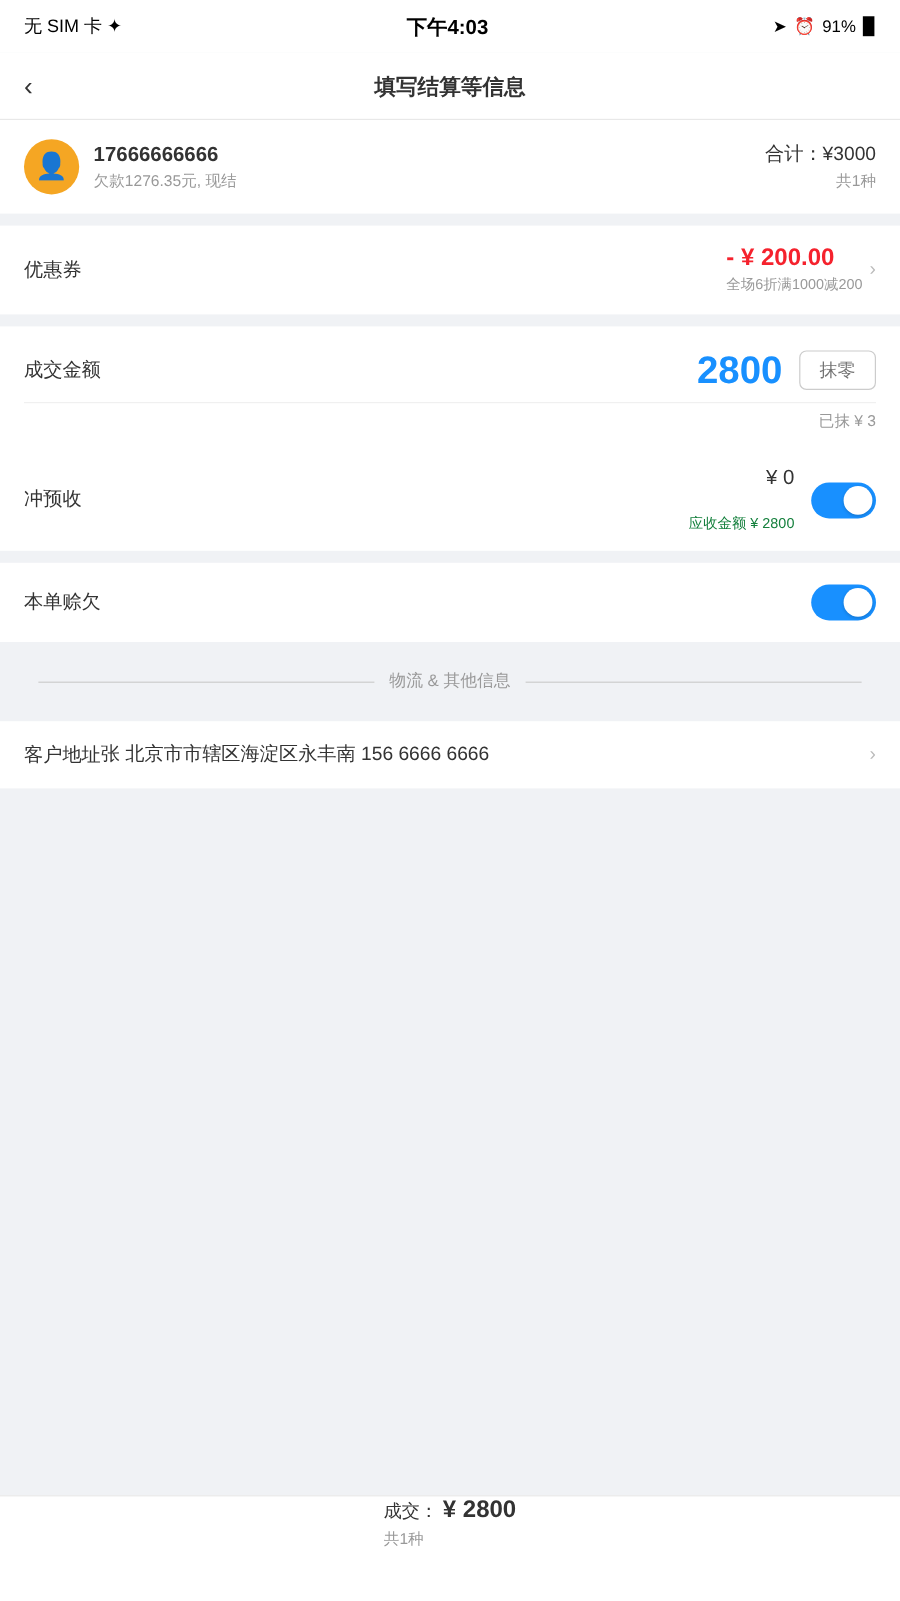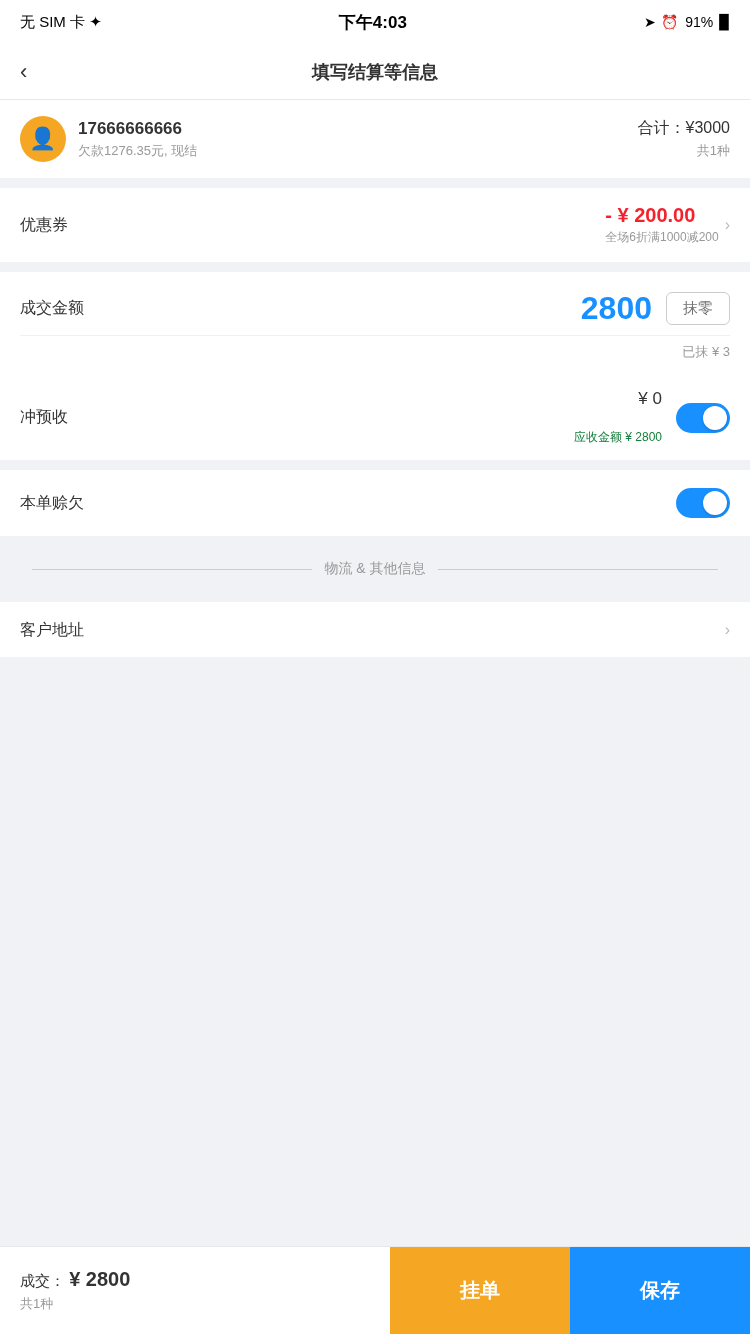--- a/index.html
+++ b/index.html
@@ -333,20 +333,21 @@
     .bottom-bar {
       position: fixed;
       bottom: 0;
       left: 0;
       width: 750px;
       height: 88px;
       background: #fff;
       display: flex;
       align-items: center;
       border-top: 1px solid #e8e8e8;
+      flex-direction: column;
     }
     .bottom-summary {
       flex: 1;
       padding: 0 20px;
     }
     .bottom-deal {
       font-size: 15px;
       color: #333;
     }
     .bottom-deal-amount {
@@ -478,32 +479,29 @@
 
 
   <div class="logistics-divider">
     <div class="divider-line"></div>
     <span class="divider-text">物流 &amp; 其他信息</span>
     <div class="divider-line"></div>
   </div>
 
   <div class="address-section section">
     <span class="address-label">客户地址</span>
+    <span class="address-value">张 北京市市辖区海淀区永丰南 156 6666 6666</span>
     <span class="address-chevron">›</span>
   </div>
 
   <div class="gray-bg"></div>
 
 </div>
 
 <div class="bottom-bar">
   <div class="bottom-summary">
     <div class="bottom-deal">
       <span>成交：</span>
       <span class="bottom-deal-amount">¥ 2800</span>
     </div>
     <div class="bottom-count">共1种</div>
   </div>
-  <div class="bottom-actions">
-    <button class="btn-hang">挂单</button>
-    <button class="btn-save">保存</button>
-  </div>
 </div>
 
 </body></html>

